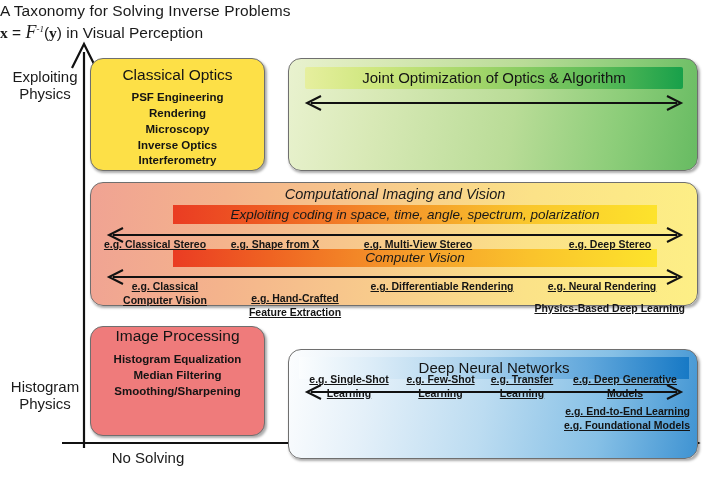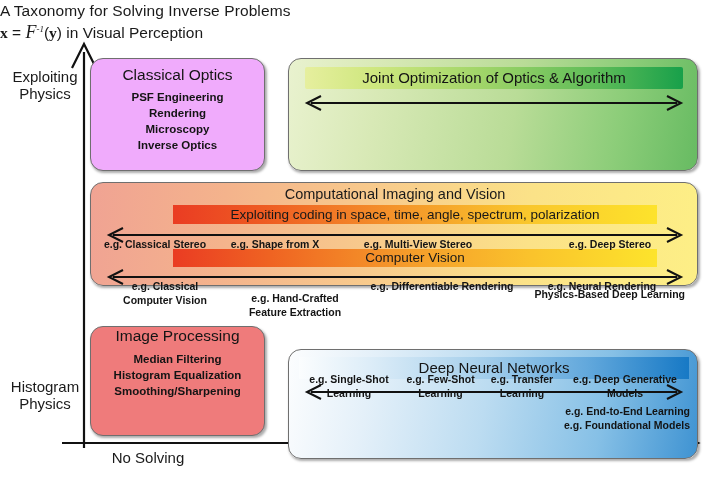--- a/index.html
+++ b/index.html
@@ -26,32 +26,32 @@
 
   
   .box{position:absolute;border:1.2px solid #6f6f6f;border-radius:13px;
        box-shadow:1.5px 2px 2.5px rgba(0,0,0,0.33);box-sizing:border-box;}
 
   .box-title{text-align:center;font-size:15px;color:#141414;}
   .box-items{text-align:center;font-size:11.5px;line-height:1.38;color:#141414;font-weight:bold;}
   .box-items div{white-space:nowrap;}
 
   
-  #box-classical-optics{left:90px;top:58px;width:175px;height:113px;background:#f0abfc;}
+  #box-classical-optics{left:90px;top:58px;width:175px;height:113px;background:#fde047;}
   #box-classical-optics .box-title{margin-top:7px;font-size:15.5px;}
   #box-classical-optics .box-items{margin-top:6px;}
 
   #box-joint-opt{left:288px;top:58px;width:410px;height:113px;
      background:linear-gradient(100deg,#e9f2cf 0%,#d8e9b6 22%,#b9dc97 55%,#8ccd79 80%,#67bb62 100%);}
   #jo-header{position:absolute;left:16px;top:8px;width:378px;height:22px;border-radius:2px;
      background:linear-gradient(90deg,#e6ef9e 0%,#cfe77f 18%,#9ed468 48%,#5cbb58 78%,#18a04a 100%);}
   #jo-header .box-title{line-height:22px;font-size:15px;}
 
-  #box-civ{left:90px;top:182px;width:608px;height:104px;
-     background:linear-gradient(95deg,#f0a393 0%,#f4b38c 22%,#f8cc8c 48%,#fbe288 72%,#fdef86 100%);}
+  #box-civ{left:90px;top:182px;width:608px;height:124px;
+     background:linear-gradient(95deg,#f0a393 0%,#f4b38c 22%,#f8cc8c 48%,#fbe288 72%,#fdef86 100%);font-style:italic;}
   #civ-title{position:absolute;left:0;top:3px;width:608px;text-align:center;font-size:14.5px;}
   #civ-bar1{position:absolute;left:82px;top:22px;width:484px;height:19px;
      background:linear-gradient(90deg,#ea3c23 0%,#ee5a22 18%,#f4922a 45%,#f9c52c 72%,#fde32c 100%);}
   #civ-bar1 span{display:block;line-height:19px;text-align:center;font-size:13.5px;color:#181818;}
   #civ-bar2{position:absolute;left:82px;top:66px;width:484px;height:18px;
      background:linear-gradient(90deg,#ea3c23 0%,#ef6322 20%,#f59b2a 48%,#fac32c 74%,#fde42c 100%);}
   #civ-bar2 span{display:block;line-height:18px;text-align:center;font-size:13.5px;color:#181818;}
 
   #box-imgproc{left:90px;top:326px;width:175px;height:110px;background:#ef7b7b;}
   #box-imgproc .box-title{font-size:15.5px;}
@@ -60,21 +60,21 @@
   #box-dnn{left:288px;top:326px;width:410px;height:110px;
      background:linear-gradient(100deg,#fcfdfe 0%,#e4f0f9 20%,#bcdcf1 48%,#86c0e6 76%,#3f93d2 100%);margin-top:23px;}
   #dnn-header{position:absolute;left:10px;top:7px;width:390px;height:22px;
      background:linear-gradient(90deg,#fbfdfe 0%,#ddedf8 18%,#a9d1ec 45%,#62a8dc 74%,#1779c5 100%);}
   #dnn-header .box-title{line-height:22px;font-size:15px;}
 
   
   .arrow-svg{position:absolute;overflow:visible;}
 
   
-  .eg{position:absolute;font-size:10.5px;line-height:1.3;color:#141414;font-weight:bold;}
+  .eg{position:absolute;font-size:10.5px;line-height:1.3;color:#141414;font-weight:bold;text-decoration:underline;}
   .eg.c{text-align:center;}
   .eg.r{text-align:right;}
 </style>
 </head>
 <body>
 
 <div id="title-block">
   <div id="title-line1">A Taxonomy for Solving Inverse Problems</div>
   <div id="title-line2">
     <span class="mathvar">x</span><span> = </span><span class="mathF">F</span><span class="sup">-1</span><span>(</span><span class="mathvar">y</span><span>)</span><span> in Visual Perception</span>
@@ -101,20 +101,21 @@
 <div class="axis-label" id="label-nopriors">No Solving</div>
 <div class="axis-label" id="label-learnedpriors">Learned Priors</div>
 
 <div class="box" id="box-classical-optics">
   <div class="box-title">Classical Optics</div>
   <div class="box-items">
     <div>PSF Engineering</div>
     <div>Rendering</div>
     <div>Microscopy</div>
     <div>Inverse Optics</div>
+    <div>Interferometry</div>
   </div>
 </div>
 
 <div class="box" id="box-joint-opt">
   <div id="jo-header">
     <div class="box-title">Joint Optimization of Optics &amp; Algorithm</div>
   </div>
   <svg class="arrow-svg" style="left:8px;top:36px;width:394px;height:16px;">
     <line x1="14" y1="8" x2="380" y2="8" stroke="#111111" stroke-width="2"></line>
     <polyline points="24,1 10,8 24,15" fill="none" stroke="#111111" stroke-width="2"></polyline>
@@ -155,27 +156,27 @@
 <div class="eg c" style="left:110px;top:280px;width:110px;">
   <div>e.g. Classical</div>
   <div>Computer Vision</div>
 </div>
 <div class="eg c" style="left:236px;top:292px;width:118px;">
   <div>e.g. Hand-Crafted</div>
   <div>Feature Extraction</div>
 </div>
 <div class="eg c" style="left:362px;top:280px;width:160px;">e.g. Differentiable Rendering</div>
 <div class="eg c" style="left:532px;top:280px;width:140px;">e.g. Neural Rendering</div>
-<div class="eg r" style="left:470px;top:288px;width:215px;">Physics-Based Deep Learning</div>
+<div class="eg r" style="left:470px;top:302px;width:215px;">Physics-Based Deep Learning</div>
 
 <div class="box" id="box-imgproc">
   <div class="box-title">Image Processing</div>
   <div class="box-items">
+    <div>Histogram Equalization</div>
     <div>Median Filtering</div>
-    <div>Histogram Equalization</div>
     <div>Smoothing/Sharpening</div>
   </div>
 </div>
 
 <div class="box" id="box-dnn">
   <div id="dnn-header">
     <div class="box-title">Deep Neural Networks</div>
   </div>
   <svg class="arrow-svg" style="left:8px;top:34px;width:394px;height:16px;">
     <line x1="14" y1="8" x2="380" y2="8" stroke="#111111" stroke-width="2"></line>

